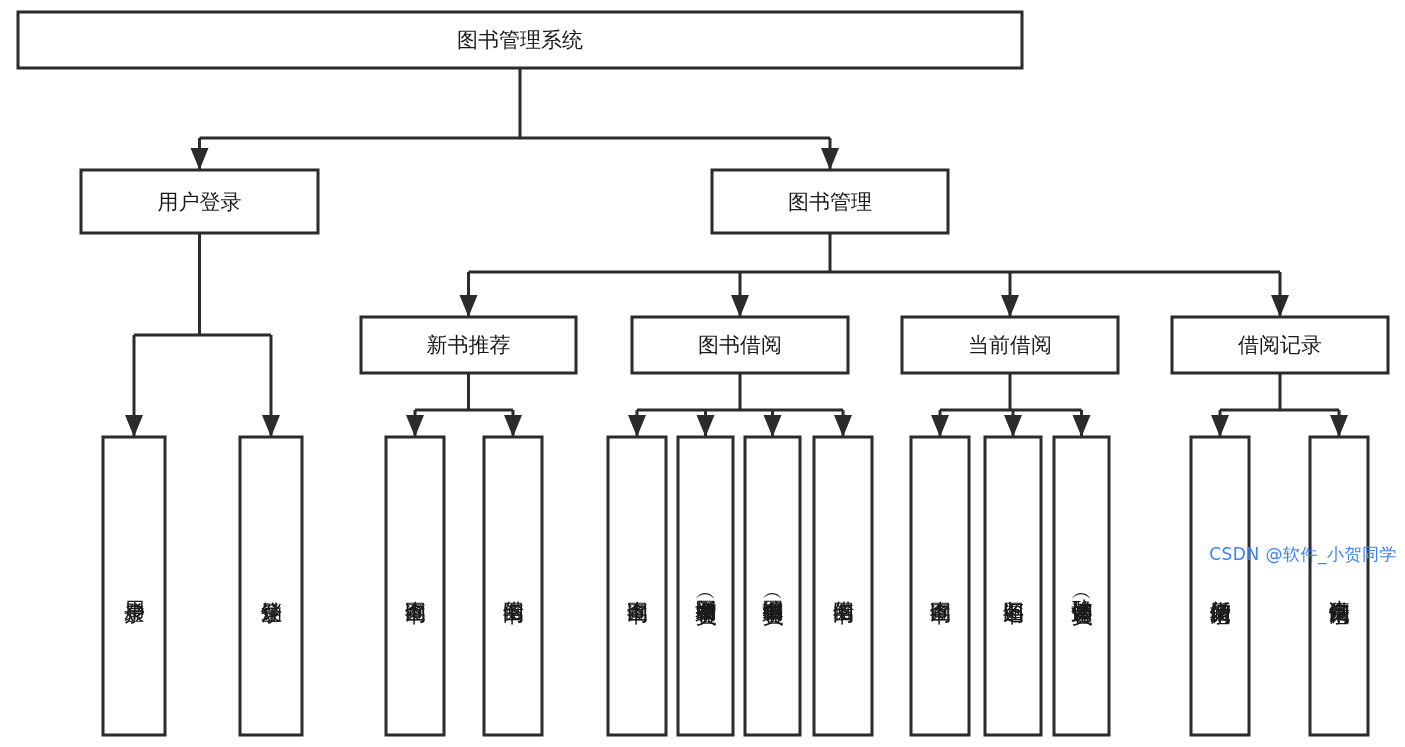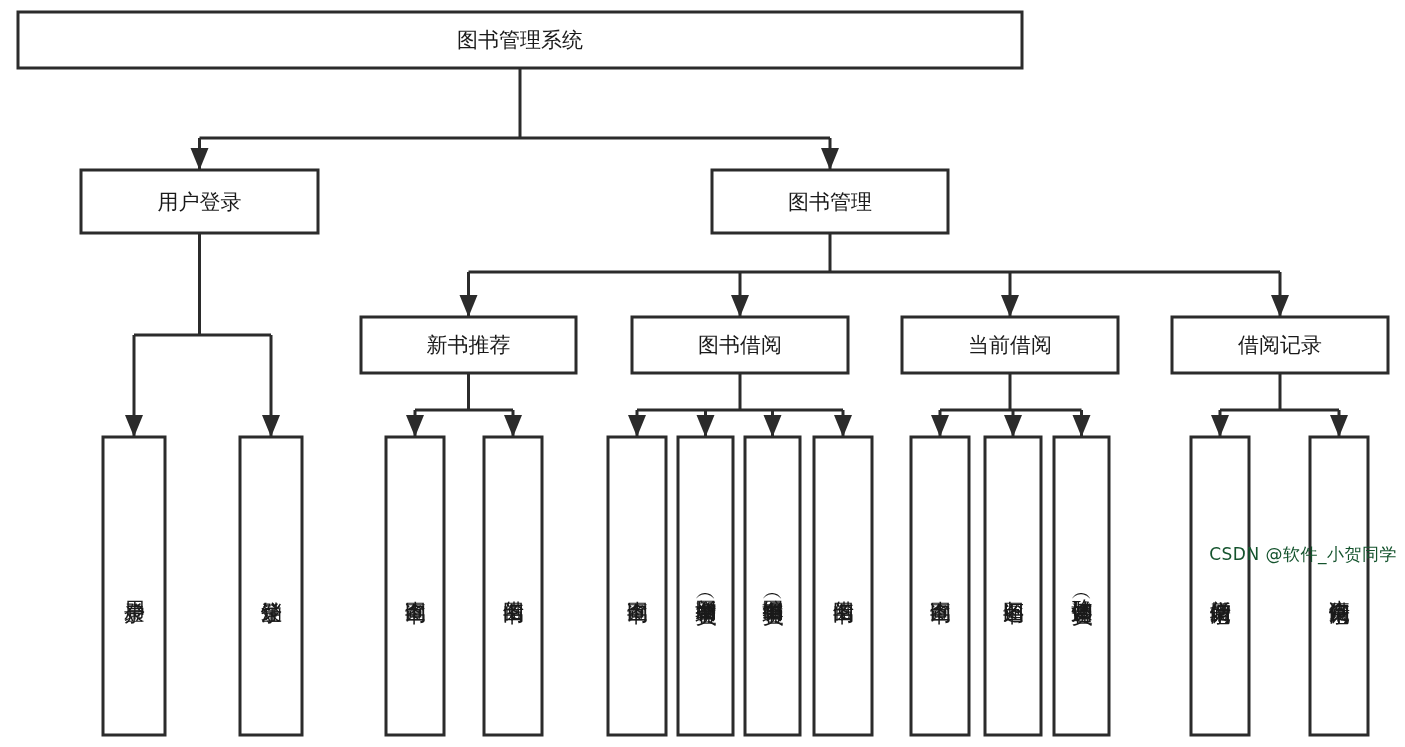--- a/index.html
+++ b/index.html
@@ -65,21 +65,21 @@
     align-items: center;
     justify-content: center;
     pointer-events: none;
   }
   .watermark {
     position: absolute;
     right: 8px;
     bottom: 4px;
     font-family: "DejaVu Sans", "Liberation Sans", sans-serif;
     font-size: 17px;
-    color: #14532d;
+    color: #3b82f6;
     letter-spacing: 0.5px;
     white-space: nowrap;
   }
 </style>
 </head>
 <body>
 
 <div id="diagram-root">
 
   <svg id="tree-svg" viewBox="0 0 1405 747" xmlns="http://www.w3.org/2000/svg">

